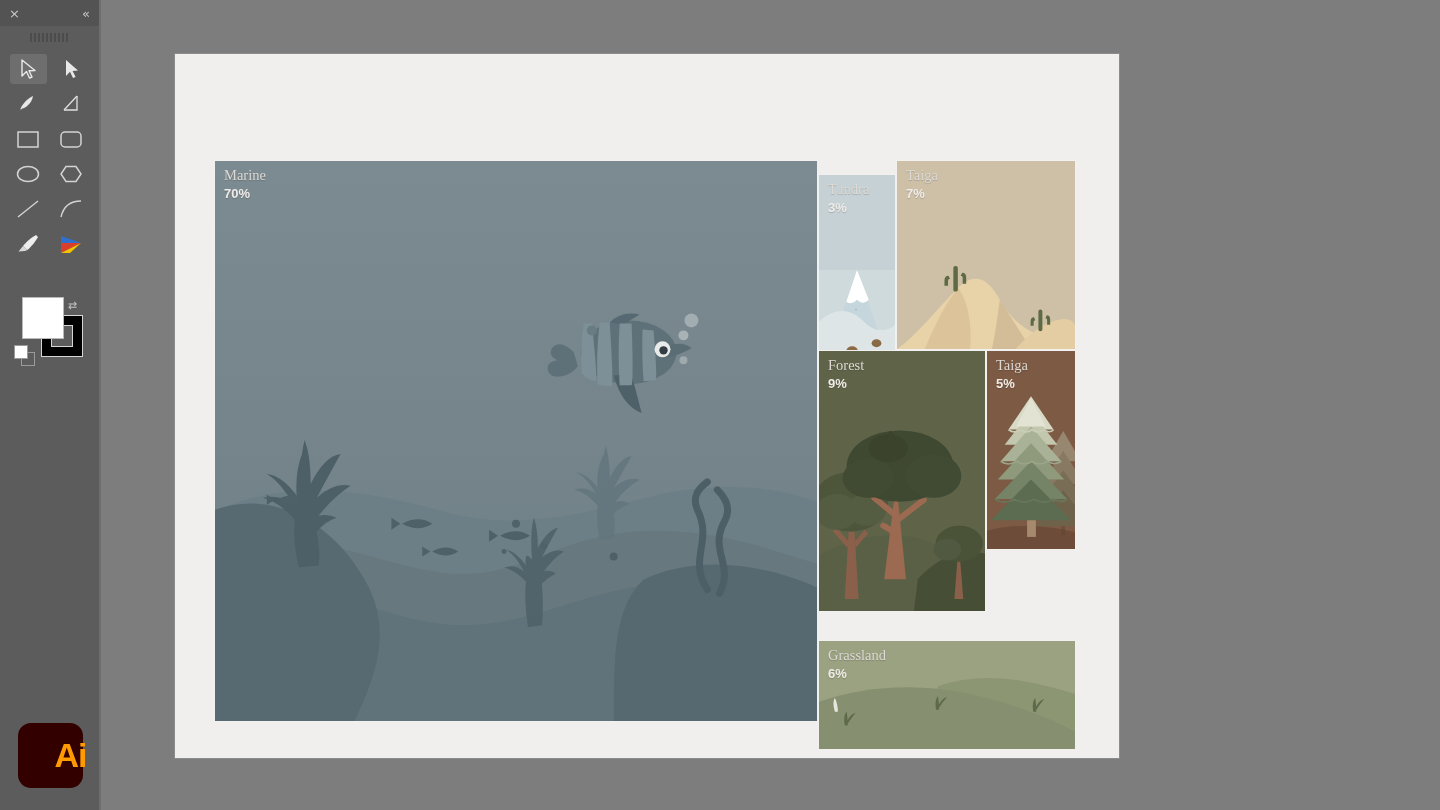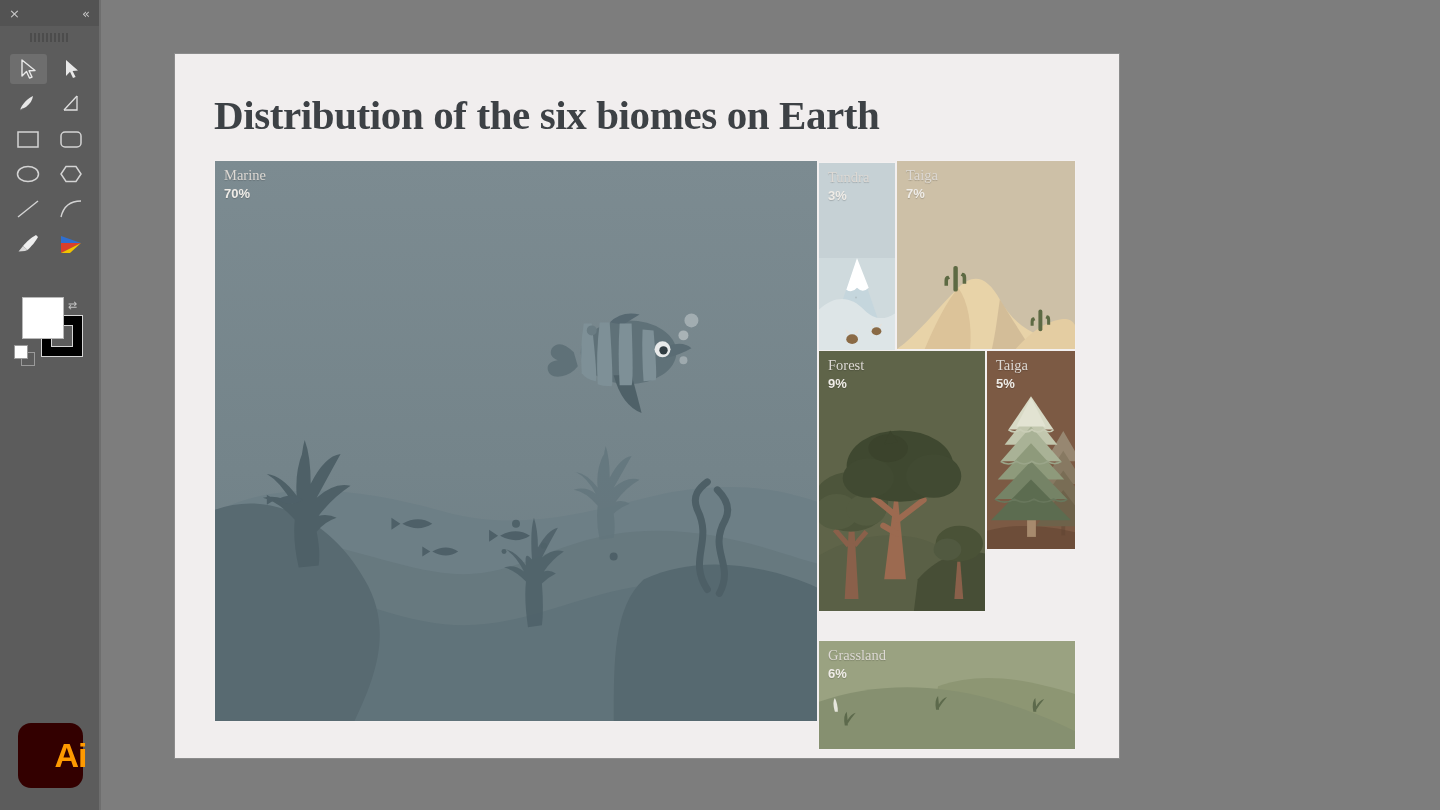--- a/index.html
+++ b/index.html
@@ -229,21 +229,20 @@
       <div class="sw-default">
         <div class="b"></div>
           <div class="a"></div>
       </div>
     </div>
 
     <div class="ai-icon">Ai</div>
   </div>
 
   <div class="canvas">
-    <div class="doc-title">Distribution of the six biomes on Earth</div>
 
     <div class="treemap">
 
       <div class="cell" style="left:0px; top:0px; width:604px; height:562px; background:#74848a;">
         <div class="scene">
           <svg viewBox="0 0 604 562" preserveAspectRatio="none">
             <defs>
               <linearGradient id="og" x1="0" y1="0" x2="0" y2="1">
                 <stop offset="0%" stop-color="#7c8b91"></stop>
                 <stop offset="55%" stop-color="#74848a"></stop>
@@ -300,21 +299,21 @@
               <path d="M218 392 q14 -8 26 0 q-12 8 -26 0 Z M216 392 l-8 -5 l0 10 Z"></path>
               <path d="M286 376 q16 -9 30 0 q-14 9 -30 0 Z M284 376 l-9 -6 l0 12 Z"></path>
               <circle cx="400" cy="397" r="4"></circle>
             </g>
           </svg>
         </div>
         <div class="cell-label">Marine</div>
         <div class="cell-pct">70%</div>
       </div>
 
-      <div class="cell" style="left:604px; top:2px; width:78px; height:190px; background:#c2ced3;text-align:right;">
+      <div class="cell" style="left:604px; top:14px; width:78px; height:190px; background:#c2ced3;text-align:right;">
         <div class="scene">
           <svg viewBox="0 0 78 190" preserveAspectRatio="none">
             <rect width="78" height="190" fill="#c6d1d5"></rect>
             <rect y="96" width="78" height="94" fill="#cfdadd"></rect>
             <path d="M39 96 L14 168 L64 168 Z" fill="#c5d6dd"></path>
             <path d="M39 96 L28 128 q6 4 11 -2 q6 6 12 0 Z" fill="#ffffff"></path>
             <path d="M0 148 C18 132 34 136 46 148 C58 160 68 158 78 152 L78 190 L0 190 Z" fill="#dde5e7"></path>
             <circle cx="38" cy="136" r="1" fill="#b2c0c5"></circle>
 
             <g fill="#8a6a45">

